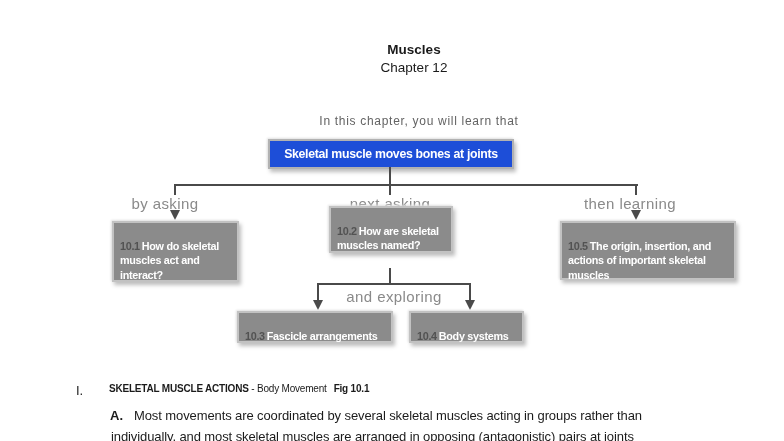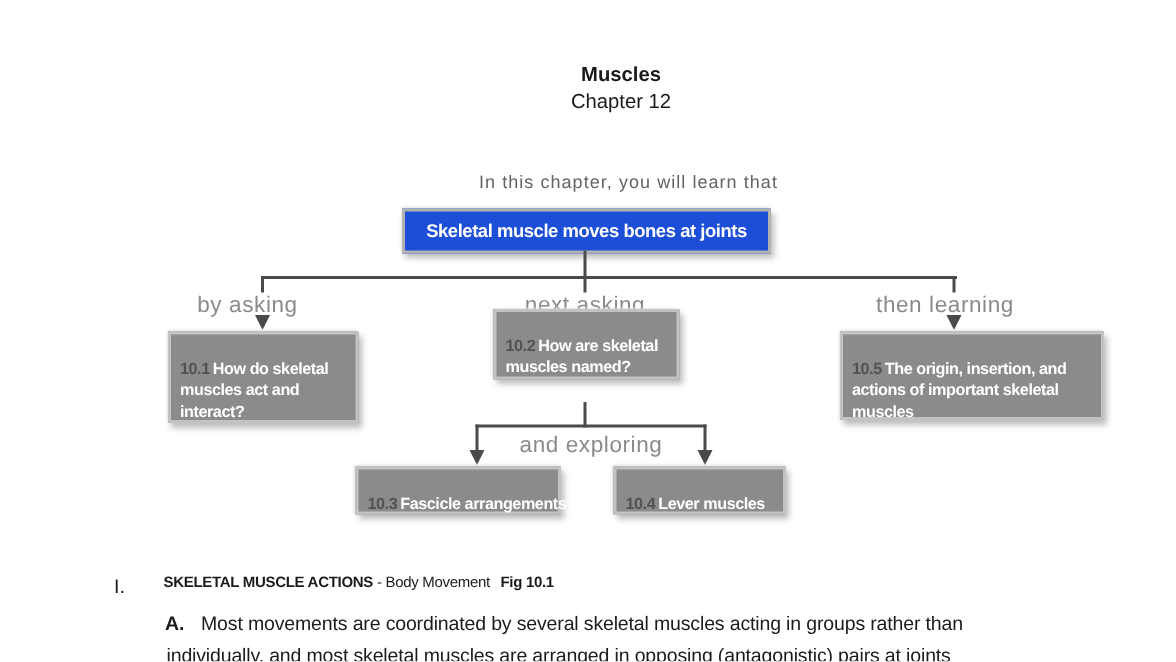--- a/index.html
+++ b/index.html
@@ -19,21 +19,21 @@
   }
   .fbox.root{
     left:246px;top:139px;width:246px;height:30px;background:#1d4ed8;border-color:#b2b2b2;
     font-size:12.3px;letter-spacing:-0.3px;text-align:center;line-height:26px;
   }
   .fbox.node{font-size:10.8px;letter-spacing:-0.3px;line-height:1.32;padding:16px 5px 3px 6px;}
   .fbox .num{color:#525252;margin-right:2px;}
   .b101{left:90px;top:221px;width:127px;height:61px;}
   .b102{left:307px;top:206px;width:124px;height:47px;}
   .b105{left:538px;top:221px;width:176px;height:59px;}
-  .b103{left:215px;top:311px;width:137px;height:32px;line-height:23px;white-space:nowrap;}
+  .b103{left:215px;top:311px;width:156px;height:32px;line-height:23px;white-space:nowrap;}
   .b104{left:387px;top:311px;width:115px;height:32px;line-height:23px;white-space:nowrap;}
   .cline{position:absolute;background:#4a4a4a;}
   .v1{left:367px;top:167px;width:2px;height:28px;}
   .h1{left:152px;top:184px;width:464px;height:2px;}
   .stubL{left:152px;top:184px;width:2px;height:11px;}
   .stubR{left:613px;top:184px;width:2px;height:11px;}
   .v2{left:367px;top:268px;width:2px;height:17px;}
   .h2{left:295px;top:283px;width:154px;height:2px;}
   .v2L{left:295px;top:283px;width:2px;height:21px;}
   .v2R{left:447px;top:283px;width:2px;height:21px;}
@@ -101,21 +101,21 @@
   <div class="cline v2L"></div>
   <div class="cline v2R"></div>
   <div class="arrow a103"></div>
   <div class="arrow a104"></div>
   <div class="blabel lbE">and exploring</div>
 
   <div class="fbox node b103">
     <span class="num">10.3</span><span class="ntxt">Fascicle arrangements</span>
   </div>
   <div class="fbox node b104">
-    <span class="num">10.4</span><span class="ntxt">Lever muscles</span>
+    <span class="num">10.4</span><span class="ntxt">Body systems</span>
   </div>
 
   <div class="oline numeral">I.</div>
   <div class="oline heading">
     <span class="b">SKELETAL MUSCLE ACTIONS</span><span> - Body Movement</span><span class="fig">Fig 10.1</span>
   </div>
   <div class="oline itemA">A.</div>
   <div class="oline itext1">Most movements are coordinated by several skeletal muscles acting in groups rather than</div>
   <div class="oline itext2">individually, and most skeletal muscles are arranged in opposing (antagonistic) pairs at joints</div>
 

